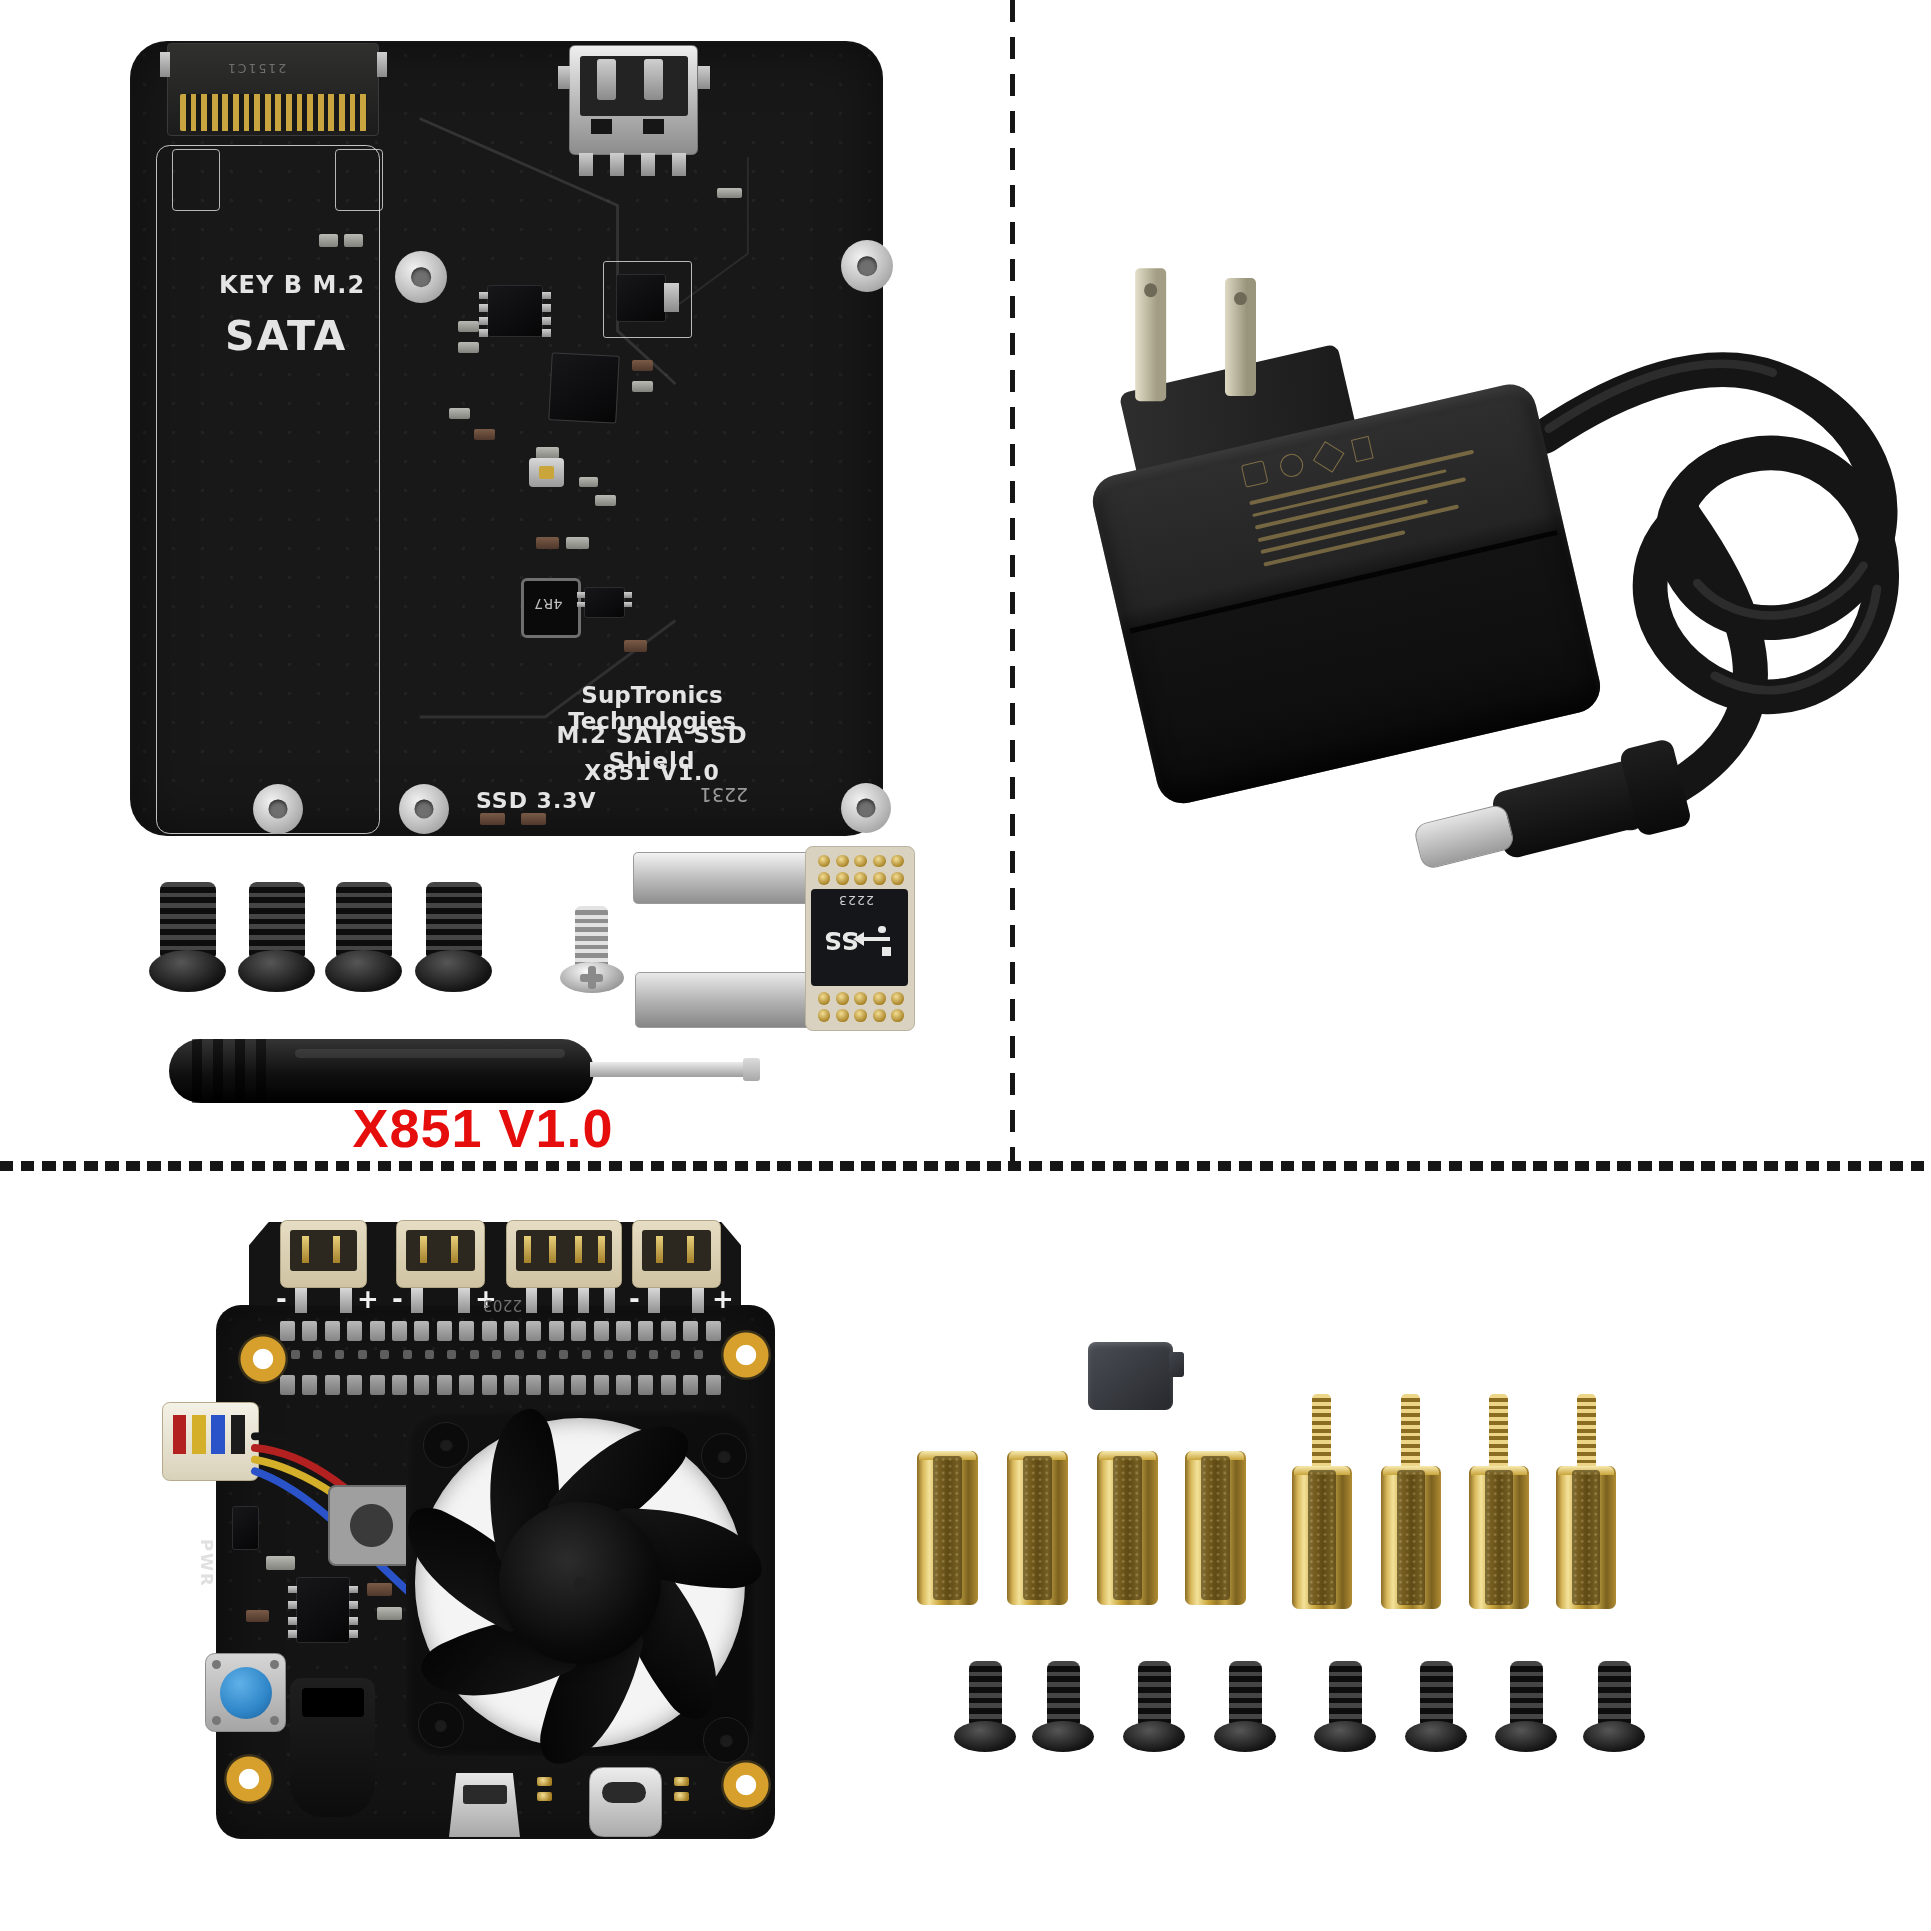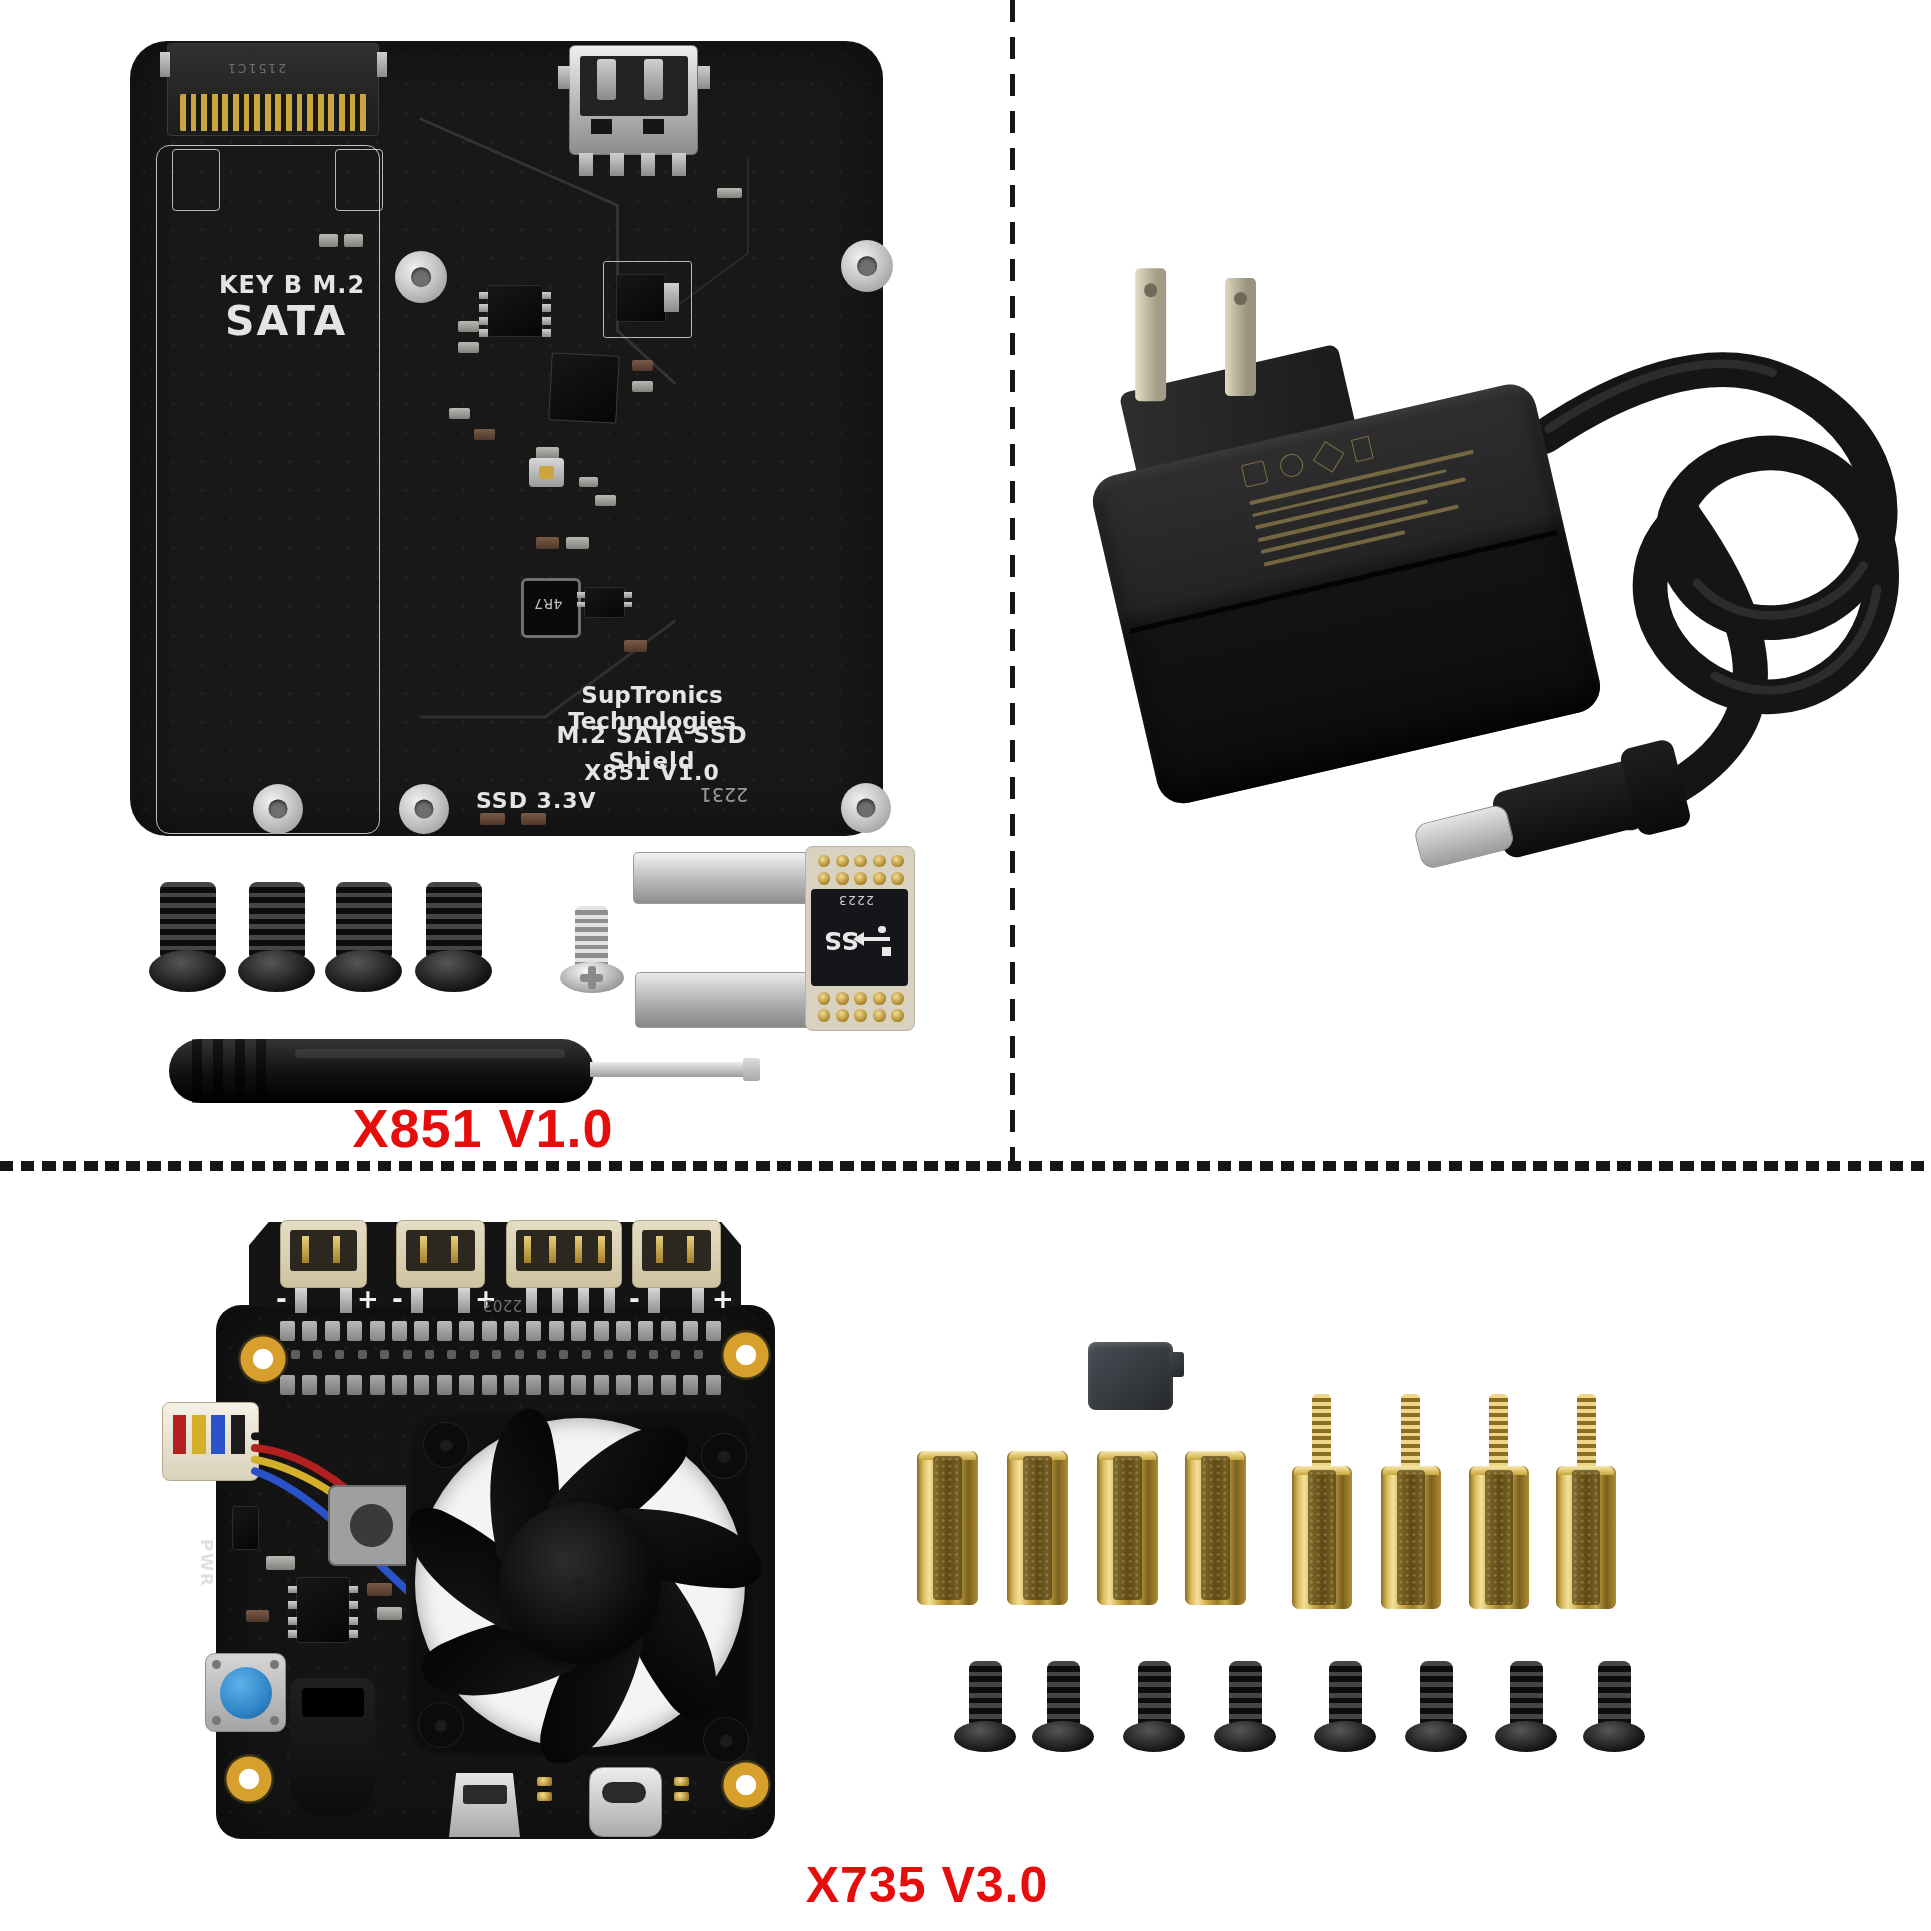--- a/index.html
+++ b/index.html
@@ -93,21 +93,21 @@
     </div>
 
     <div class="abs" style="left:26px;top:104px;width:222px;height:687px;border:1.9px solid rgba(238,238,238,.8);border-radius:13.5px;"></div>
     <div class="abs" style="left:42px;top:108px;width:46px;height:60px;border:1.9px solid rgba(238,238,238,.75);border-radius:3.9px;"></div>
     <div class="abs" style="left:205px;top:108px;width:46px;height:60px;border:1.9px solid rgba(238,238,238,.75);border-radius:3.9px;"></div>
 
     <div class="abs passive" style="left:189px;top:193px;width:19.3px;height:12.6px;"></div>
     <div class="abs passive" style="left:214px;top:193px;width:19.3px;height:12.6px;"></div>
 
     <div class="abs silk" style="left:89px;top:230px;font-size:24px;letter-spacing:1px;">KEY B M.2</div>
-    <div class="abs silk" style="left:95px;top:256px;font-size:41px;letter-spacing:1.9px;">SATA</div>
+    <div class="abs silk" style="left:95px;top:271px;font-size:41px;letter-spacing:1.9px;">SATA</div>
 
     <div class="abs" style="left:439px;top:3.9px;width:127px;height:108px;background:linear-gradient(180deg,#efefef,#b5b5b5 55%,#8c8c8c);border-radius:5.8px;border:1px solid #777;">
       <div class="abs" style="left:9.7px;top:9.7px;width:108px;height:60px;background:#232323;border-radius:2.9px;">
         <div class="abs pin" style="left:17.4px;top:3.9px;width:19.3px;height:41px;border-radius:2.9px;"></div>
         <div class="abs pin" style="left:64px;top:3.9px;width:19.3px;height:41px;border-radius:2.9px;"></div>
       </div>
       <div class="abs" style="left:21px;top:73px;width:21px;height:15.4px;background:#161616;"></div>
       <div class="abs" style="left:73px;top:73px;width:21px;height:15.4px;background:#161616;"></div>
     </div>
     <div class="abs pin" style="left:428px;top:25px;width:11.6px;height:23px;"></div>
@@ -580,16 +580,15 @@
       <div class="screwB" style="position: absolute; left: 1495px; top: 1661px; width: 62px; height: 93px;">
         <div class="shaft" style="left:14.5px;top:0;width:33px;height:64px;"></div>
         <div class="head" style="left:0;top:60px;width:62px;height:31px;"></div>
       </div>
       <div class="screwB" style="position: absolute; left: 1583px; top: 1661px; width: 62px; height: 93px;">
         <div class="shaft" style="left:14.5px;top:0;width:33px;height:64px;"></div>
         <div class="head" style="left:0;top:60px;width:62px;height:31px;"></div>
       </div>
     </div>
 
-  <div class="abs caption" style="left:676px;top:1856px;width:502px;font-size:50px;">X735 V3.0</div>
 
 </div>
 
 
 </body></html>

